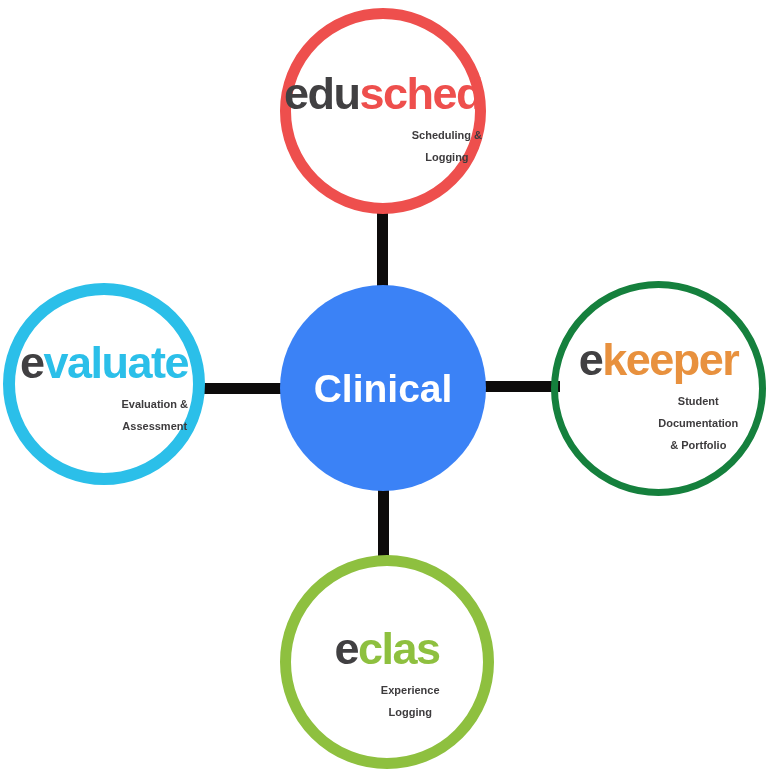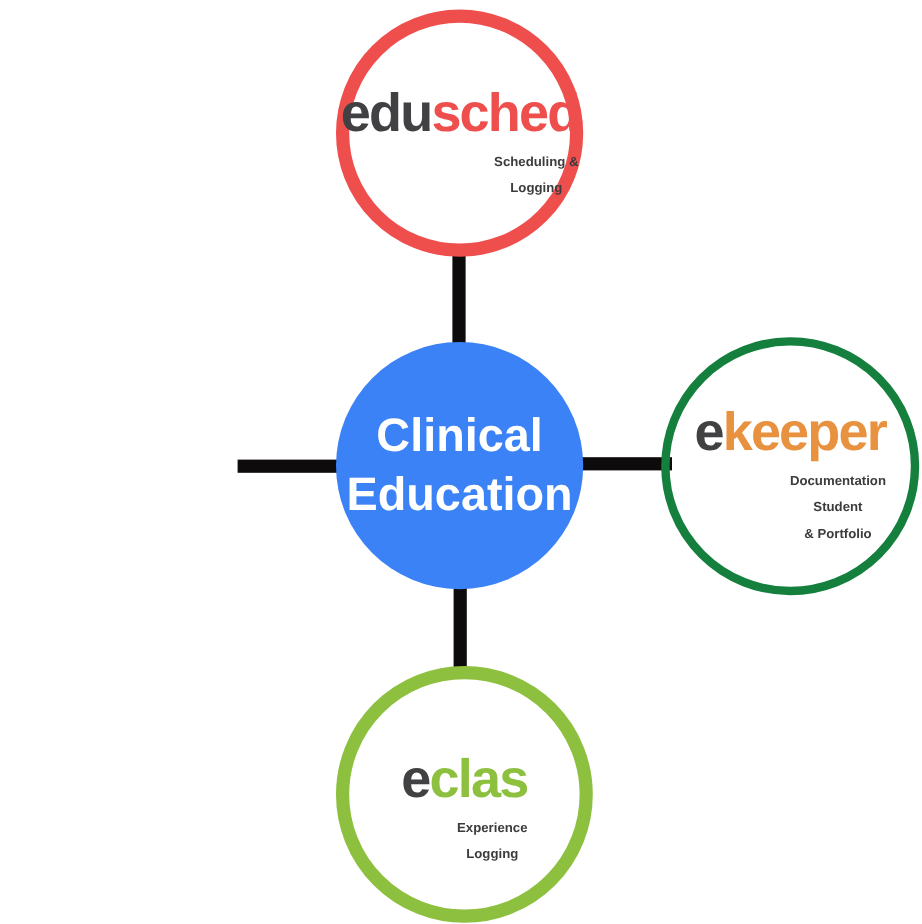--- a/index.html
+++ b/index.html
@@ -110,40 +110,48 @@
   <div class="ring-circle" id="node-edusched">
     <div class="node-content">
       <div class="node-title"><span class="t-prefix">edu</span><span class="t-rest">sched</span></div>
       <div class="node-subtitle">
         <span class="line">Scheduling &amp;</span>
         <span class="line">Logging</span>
       </div>
     </div>
   </div>
 
+  <div class="ring-circle" id="node-evaluate">
+    <div class="node-content">
+      <div class="node-title"><span class="t-prefix">e</span><span class="t-rest">valuate</span></div>
+      <div class="node-subtitle">
+        <span class="line">Evaluation &amp;</span>
+        <span class="line">Assessment</span>
+      </div>
+    </div>
+  </div>
 
   <div class="ring-circle" id="node-ekeeper">
     <div class="node-content">
       <div class="node-title"><span class="t-prefix">e</span><span class="t-rest">keeper</span></div>
       <div class="node-subtitle">
+        <span class="line">Student</span>
         <span class="line">Documentation</span>
-        <span class="line">Student</span>
         <span class="line">&amp; Portfolio</span>
       </div>
     </div>
   </div>
 
   <div class="ring-circle" id="node-eclas">
     <div class="node-content">
       <div class="node-title"><span class="t-prefix">e</span><span class="t-rest">clas</span></div>
       <div class="node-subtitle">
         <span class="line">Experience</span>
         <span class="line">Logging</span>
       </div>
     </div>
   </div>
 
   <div id="center-node">
     <div class="center-line">Clinical</div>
-    <div class="center-line">Education</div>
   </div>
 
 </div>
 
 </body></html>

